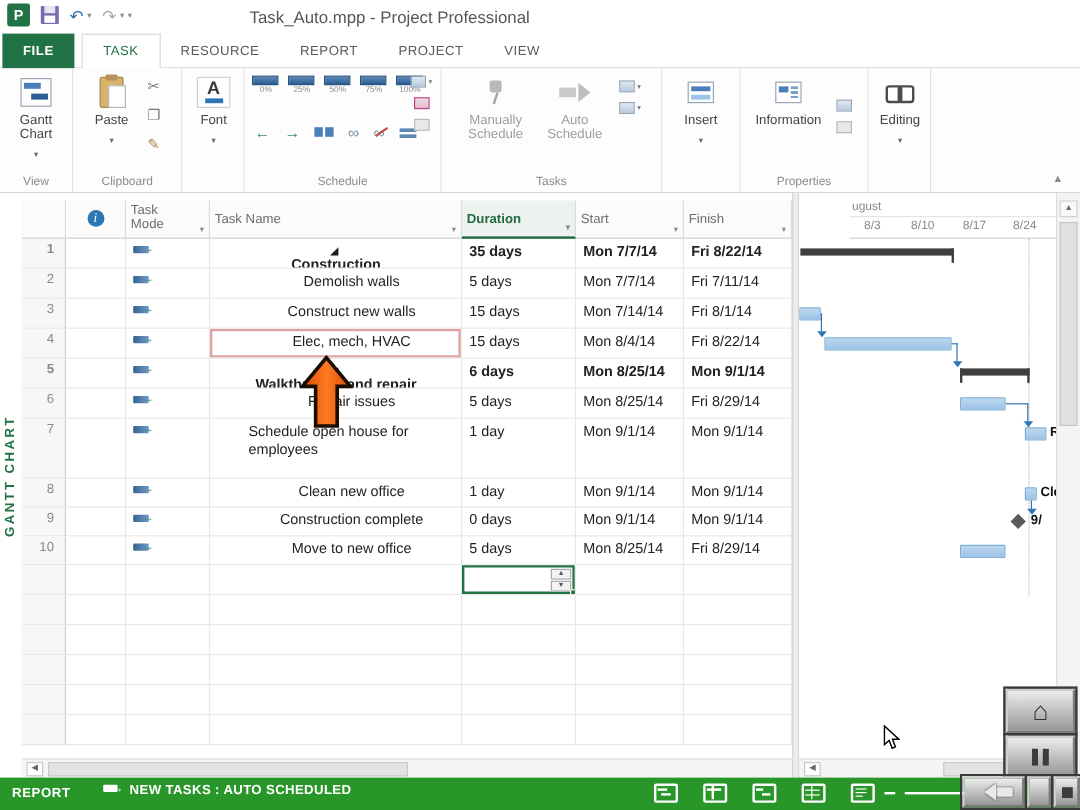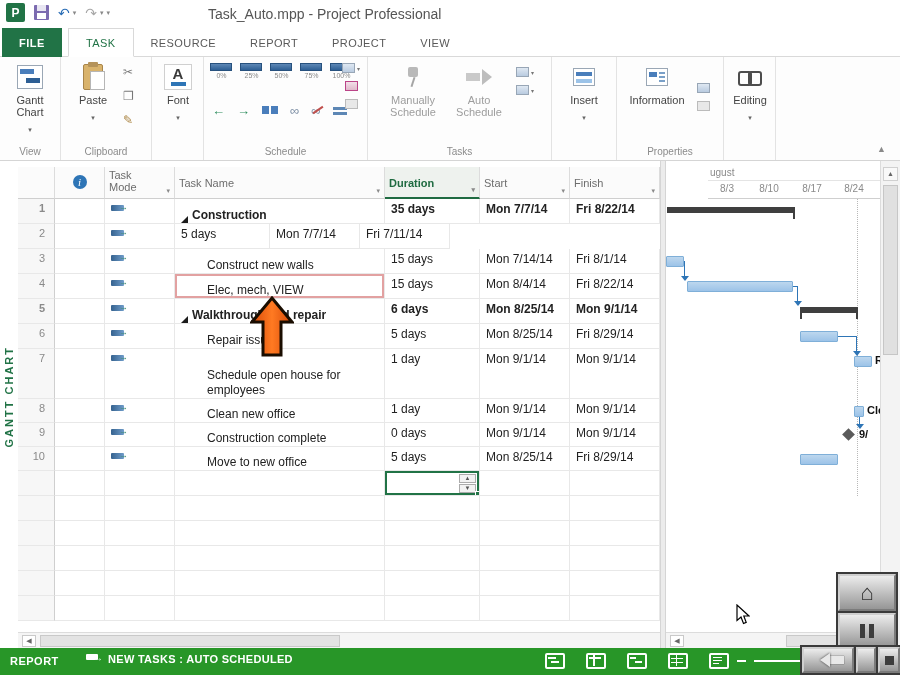--- a/index.html
+++ b/index.html
@@ -103,21 +103,21 @@
               font-family:"Liberation Serif",serif;font-style:italic;font-size:11px;
               display:flex;align-items:center;justify-content:center;margin:6px auto 0;}
   .c-num{width:37px}.c-info{width:50px}.c-mode{width:70px}.c-name{width:210px}
   .c-dur{width:95px}.c-start{width:90px}.c-fin{width:90px}
   .grid-body{position:absolute;left:0;top:38px;width:642px;height:433px;}
   .trow{display:flex;width:642px;}
   .tcell{border-right:1px solid #e8e8e8;border-bottom:1px solid #e8e8e8;font-size:12px;
          padding:3px 5px 0 6px;overflow:hidden;white-space:nowrap;}
   .tcell.c-num{background:#f7f7f7;color:#8a8a8a;text-align:right;padding-right:9px;
                border-right:1px solid #cfcfcf;font-size:11px;}
-  .tcell.c-name{display:flex;align-items:flex-end;white-space:normal;line-height:15px;}
+  .tcell.c-name{display:flex;align-items:center;white-space:normal;line-height:15px;flex-direction:column;}
   .trow.bold .tcell{font-weight:bold;}
   .tri{width:0;height:0;border-left:7px solid transparent;border-bottom:7px solid #1b1b1b;
        margin:4px 4px 0 0;flex:none;}
   .mode-icon{position:relative;width:17px;height:11px;display:inline-block;margin-top:3px;}
   .mode-icon::before{content:"";position:absolute;left:0;top:0;width:13px;height:6px;
         background:linear-gradient(90deg,#35628f,#6f9cc9);border-radius:1px;}
   .mode-icon::after{content:"\2192";position:absolute;left:8px;top:-3px;font-size:9px;color:#3f8d74;font-weight:bold;}
   .hl{box-shadow:inset 0 0 0 2px #e2a1a1;}
   .entry-dur{position:relative;box-shadow:inset 0 0 0 2px #217346;}
   .spin{position:absolute;right:3px;top:3px;width:17px;}
@@ -406,41 +406,44 @@
               <span>Construction</span>
             </div>
             <div class="tcell c-dur">35 days</div>
             <div class="tcell c-start">Mon 7/7/14</div>
             <div class="tcell c-fin">Fri 8/22/14</div>
           </div>
           <div class="trow" style="height: 25px;">
             <div class="tcell c-num">2</div>
             <div class="tcell c-info"></div>
             <div class="tcell c-mode"><span class="mode-icon"></span></div>
+            <div class="tcell c-name" style="padding-left: 32px;">
+              <span>Demolish walls</span>
+            </div>
             <div class="tcell c-dur">5 days</div>
             <div class="tcell c-start">Mon 7/7/14</div>
             <div class="tcell c-fin">Fri 7/11/14</div>
           </div>
           <div class="trow" style="height: 25px;">
             <div class="tcell c-num">3</div>
             <div class="tcell c-info"></div>
             <div class="tcell c-mode"><span class="mode-icon"></span></div>
             <div class="tcell c-name" style="padding-left: 32px;">
               <span>Construct new walls</span>
             </div>
             <div class="tcell c-dur">15 days</div>
             <div class="tcell c-start">Mon 7/14/14</div>
             <div class="tcell c-fin">Fri 8/1/14</div>
           </div>
           <div class="trow" style="height: 25px;">
             <div class="tcell c-num">4</div>
             <div class="tcell c-info"></div>
             <div class="tcell c-mode"><span class="mode-icon"></span></div>
             <div class="tcell c-name hl" style="padding-left: 32px;">
-              <span>Elec, mech, VIEW</span>
+              <span>Elec, mech, HVAC</span>
             </div>
             <div class="tcell c-dur">15 days</div>
             <div class="tcell c-start">Mon 8/4/14</div>
             <div class="tcell c-fin">Fri 8/22/14</div>
           </div>
           <div class="trow bold" style="height: 25px;">
             <div class="tcell c-num">5</div>
             <div class="tcell c-info"></div>
             <div class="tcell c-mode"><span class="mode-icon"></span></div>
             <div class="tcell c-name" style="padding-left: 6px;">

